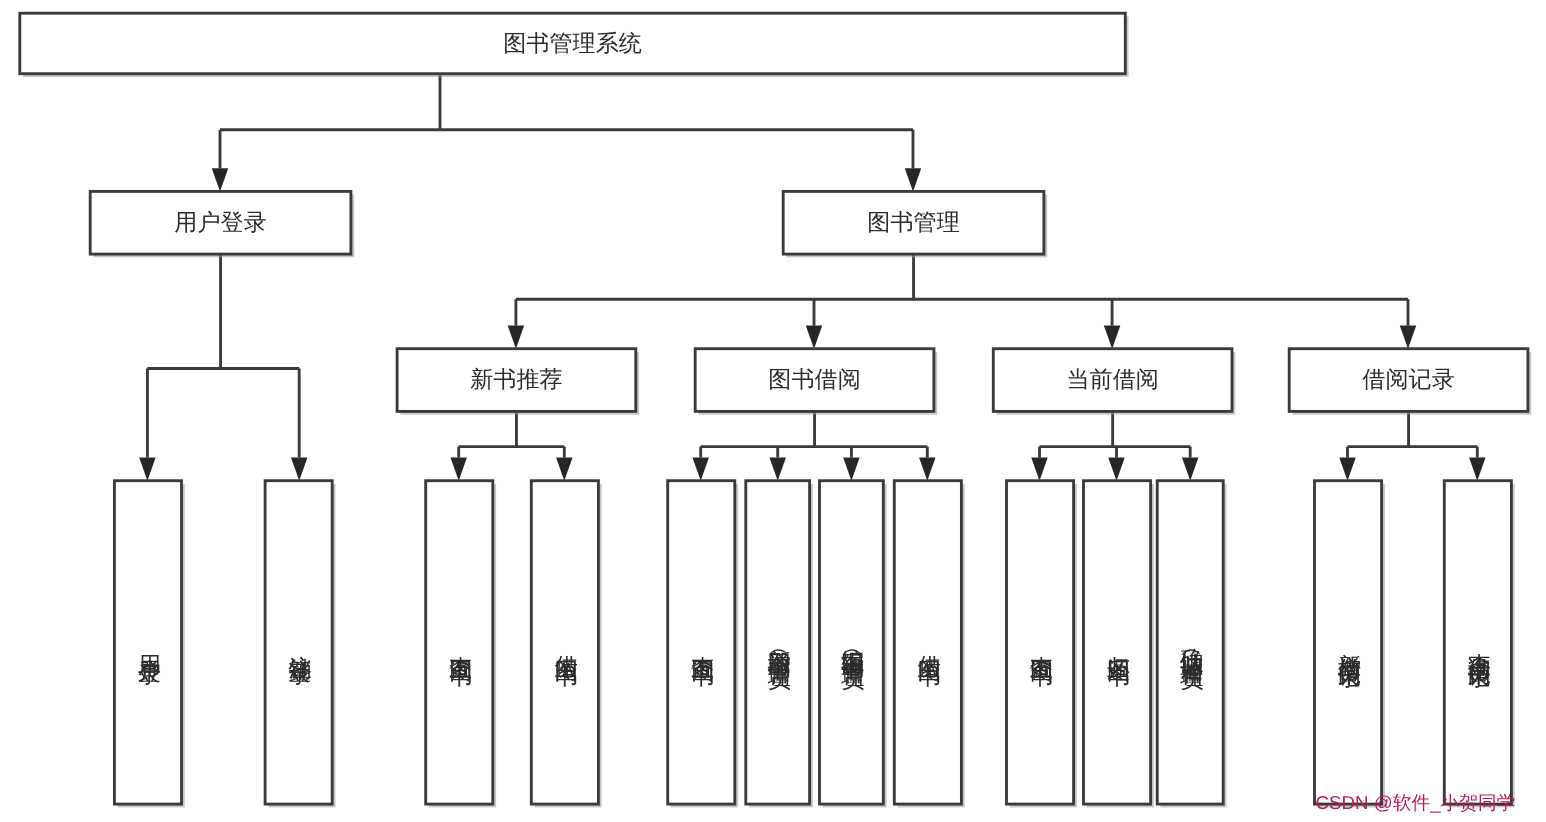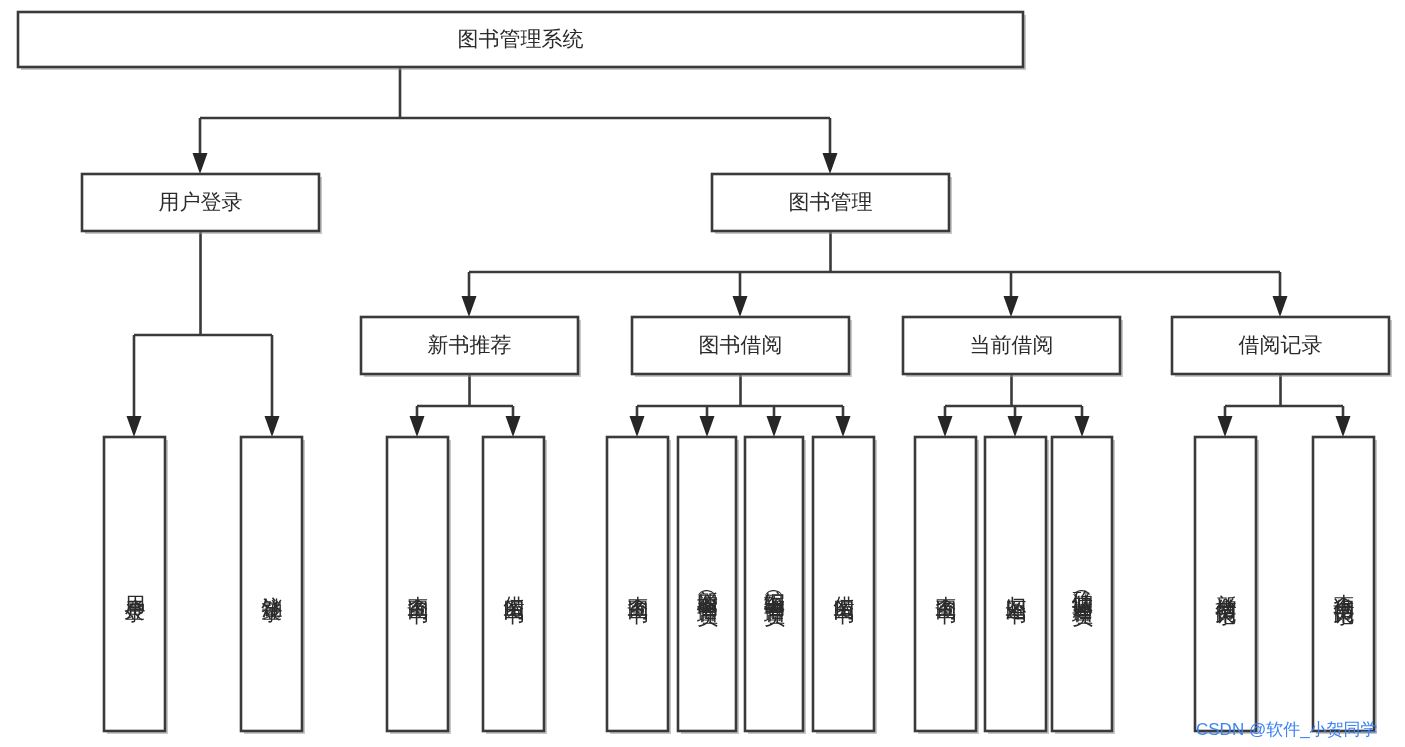--- a/index.html
+++ b/index.html
@@ -36,21 +36,21 @@
     font-size:21px;
     line-height:1.18;
     letter-spacing:2.5px;
     color:#2b2b2b;
     white-space:nowrap;
   }
   #watermark{
     position:absolute;
     font-family:"Liberation Sans","DejaVu Sans",sans-serif;
     font-size:17px;
-    color:#3b82f6;
+    color:#be185d;
     white-space:nowrap;
     user-select:none;
   }
 </style>
 </head>
 <body>
 
 <div id="diagram-root">
 
   <svg id="tree-svg" viewBox="0 0 1405 747" preserveAspectRatio="none" aria-label="图书管理系统 功能结构图">

